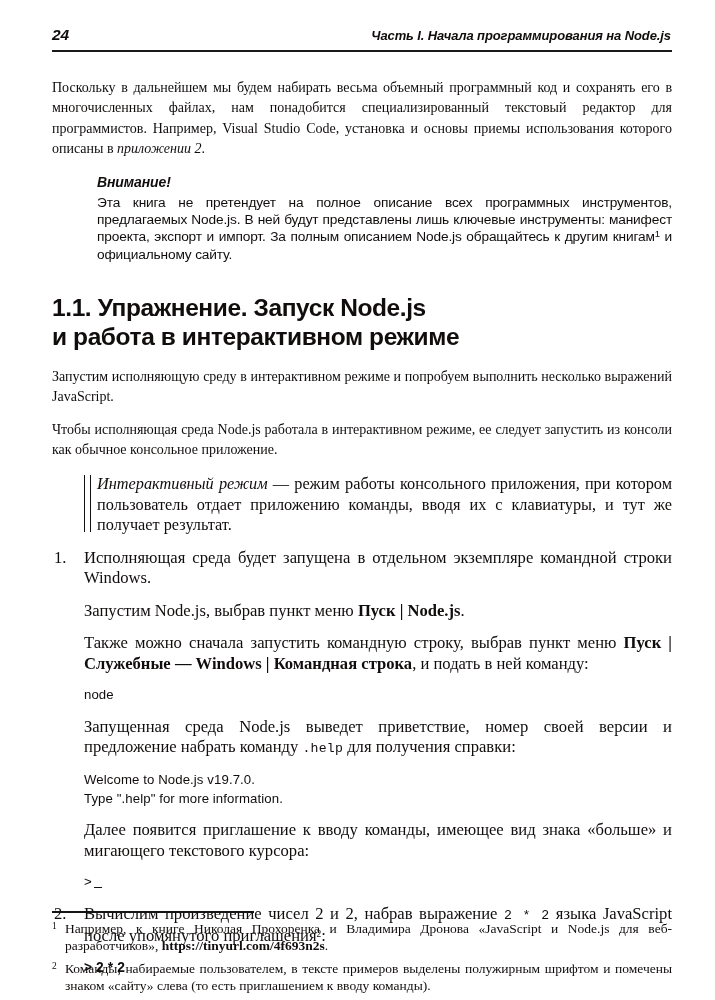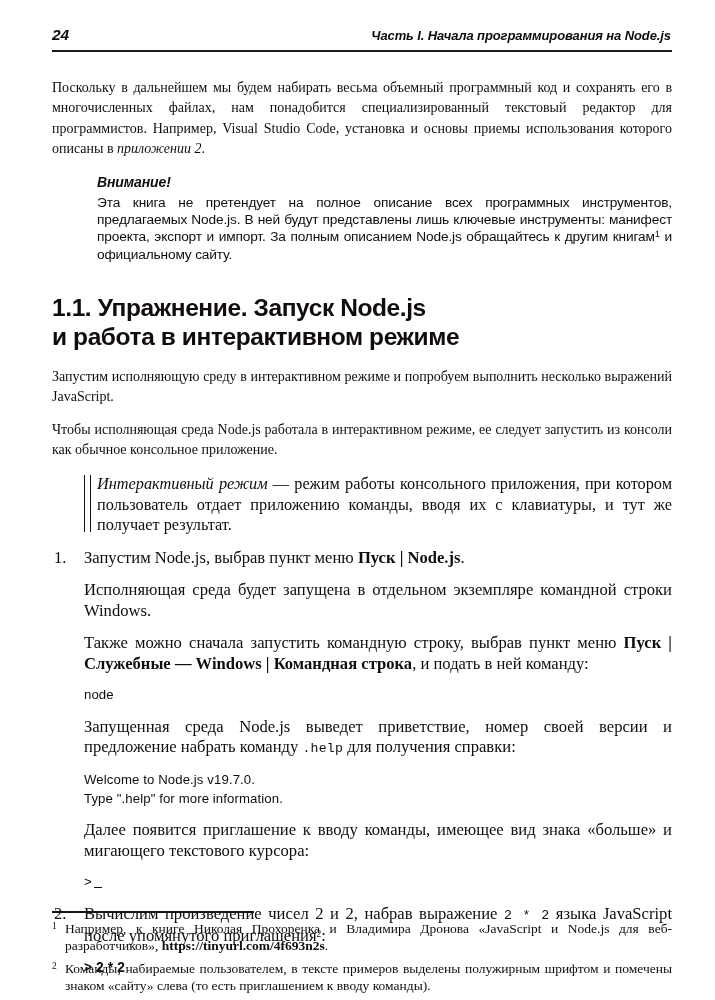--- a/index.html
+++ b/index.html
@@ -235,22 +235,22 @@
 
     <div class="defblock">
       <div class="defrule"></div>
       <p><i class="it">Интерактивный режим</i><span> — режим работы консольного приложения, при котором пользователь отдает приложению команды, вводя их с клавиатуры, и тут же получает результат.</span></p>
     </div>
 
     <ol class="steps">
 
       <li class="step">
         <span class="num">1.</span>
+        <p>Исполняющая среда будет запущена в отдельном экземпляре командной строки Windows.</p>
         <p><span>Запустим Node.js, выбрав пункт меню </span><b class="bd">Пуск | Node.js</b><span>.</span></p>
-        <p>Исполняющая среда будет запущена в отдельном экземпляре командной строки Windows.</p>
         <p><span>Также можно сначала запустить командную строку, выбрав пункт меню </span><b class="bd">Пуск | Служебные — Windows | Командная строка</b><span>, и подать в ней команду:</span></p>
         <pre class="code">node</pre>
         <p><span>Запущенная среда Node.js выведет приветствие, номер своей версии и предложение набрать команду </span><code class="inl">.help</code><span> для получения справки:</span></p>
         <pre class="code"><span>Welcome to Node.js v19.7.0.</span>
 <span>Type ".help" for more information.</span></pre>
         <p>Далее появится приглашение к вводу команды, имеющее вид знака «больше» и мигающего текстового курсора:</p>
         <pre class="code"><span>&gt;</span><span class="caret"></span></pre>
       </li>
 
       <li class="step">

